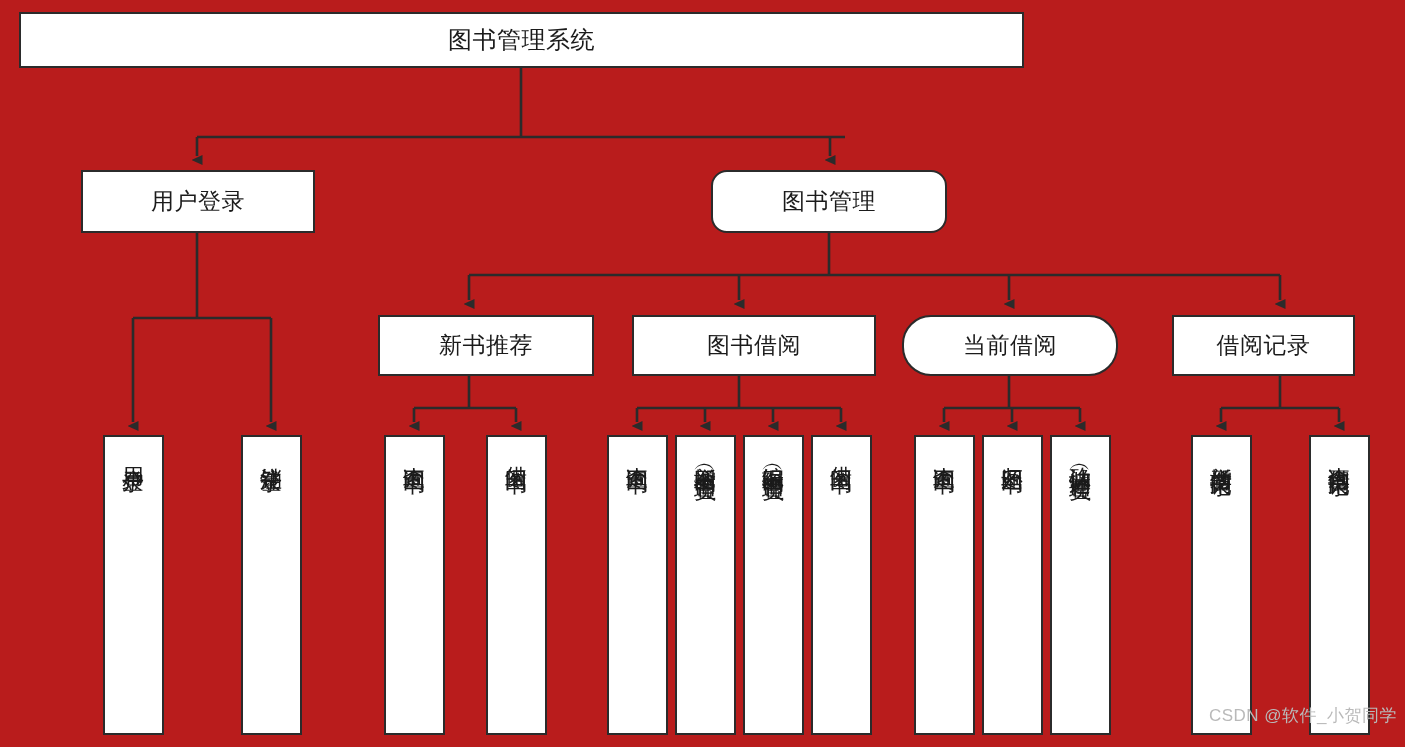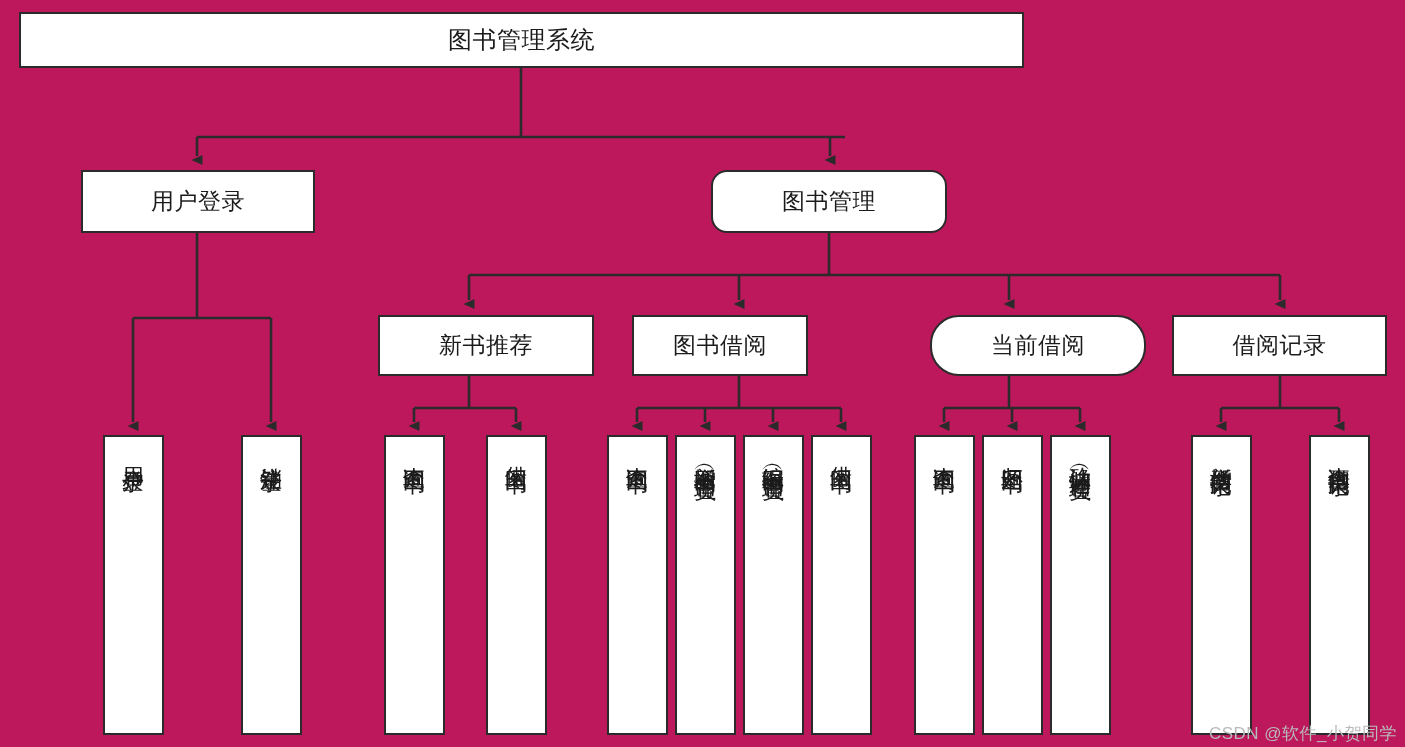--- a/index.html
+++ b/index.html
@@ -8,21 +8,21 @@
     padding: 0;
     background: #ffffff;
   }
   body {
     font-family: "Liberation Sans", "DejaVu Sans", sans-serif;
   }
   #diagram-root {
     position: relative;
     width: 1405px;
     height: 747px;
-    background: #be185d;
+    background: #b91c1c;
     overflow: hidden;
   }
   #connector-layer {
     position: absolute;
     left: 0;
     top: 0;
     width: 1405px;
     height: 747px;
   }
   .node {
@@ -55,21 +55,21 @@
   .node.vert .node-label {
     writing-mode: vertical-rl;
     text-orientation: upright;
     font-size: 22px;
     line-height: 1.05;
     letter-spacing: 2px;
   }
   #watermark {
     position: absolute;
     right: 8px;
-    bottom: 2px;
+    bottom: 20px;
     font-size: 17px;
     color: #b9b9b9;
     letter-spacing: 0.5px;
     z-index: 5;
     white-space: nowrap;
     font-family: "Liberation Sans", "DejaVu Sans", sans-serif;
   }
 </style>
 </head>
 <body>
@@ -135,29 +135,29 @@
   </div>
 
   <div class="node horiz" style="left:711px; top:170px; width:236px; height:63px;border-radius:16px;">
     <span class="node-label">图书管理</span>
   </div>
 
   <div class="node horiz" style="left:378px; top:315px; width:216px; height:61px;">
     <span class="node-label">新书推荐</span>
   </div>
 
-  <div class="node horiz" style="left:632px; top:315px; width:176px; height:61px;">
+  <div class="node horiz" style="left:632px; top:315px; width:244px; height:61px;">
     <span class="node-label">图书借阅</span>
   </div>
 
-  <div class="node horiz" style="left:930px; top:315px; width:216px; height:61px;border-radius:29px;">
+  <div class="node horiz" style="left:902px; top:315px; width:216px; height:61px;border-radius:29px;">
     <span class="node-label">当前借阅</span>
   </div>
 
-  <div class="node horiz" style="left:1172px; top:315px; width:215px; height:61px;">
+  <div class="node horiz" style="left:1172px; top:315px; width:183px; height:61px;">
     <span class="node-label">借阅记录</span>
   </div>
 
   <div class="node vert" style="left:103px; top:435px; width:61px; height:300px;">
     <span class="node-label">用户登录</span>
   </div>
 
   <div class="node vert" style="left:241px; top:435px; width:61px; height:300px;">
     <span class="node-label">注销登录</span>
   </div>

